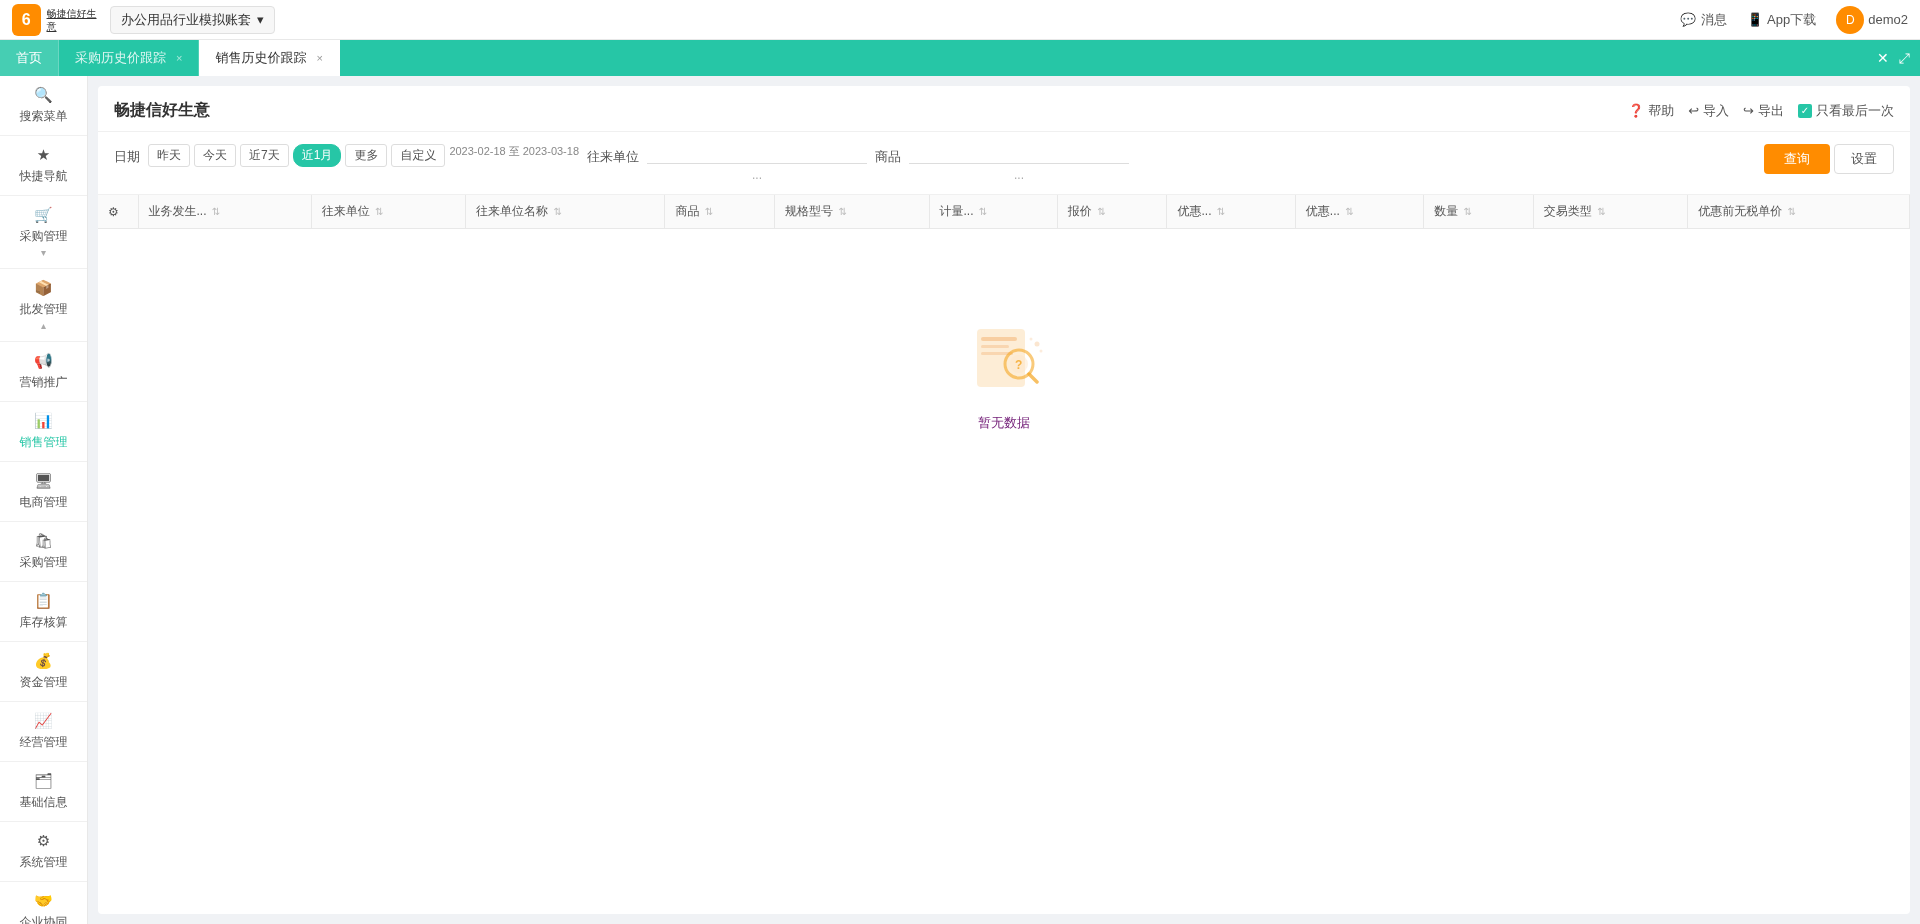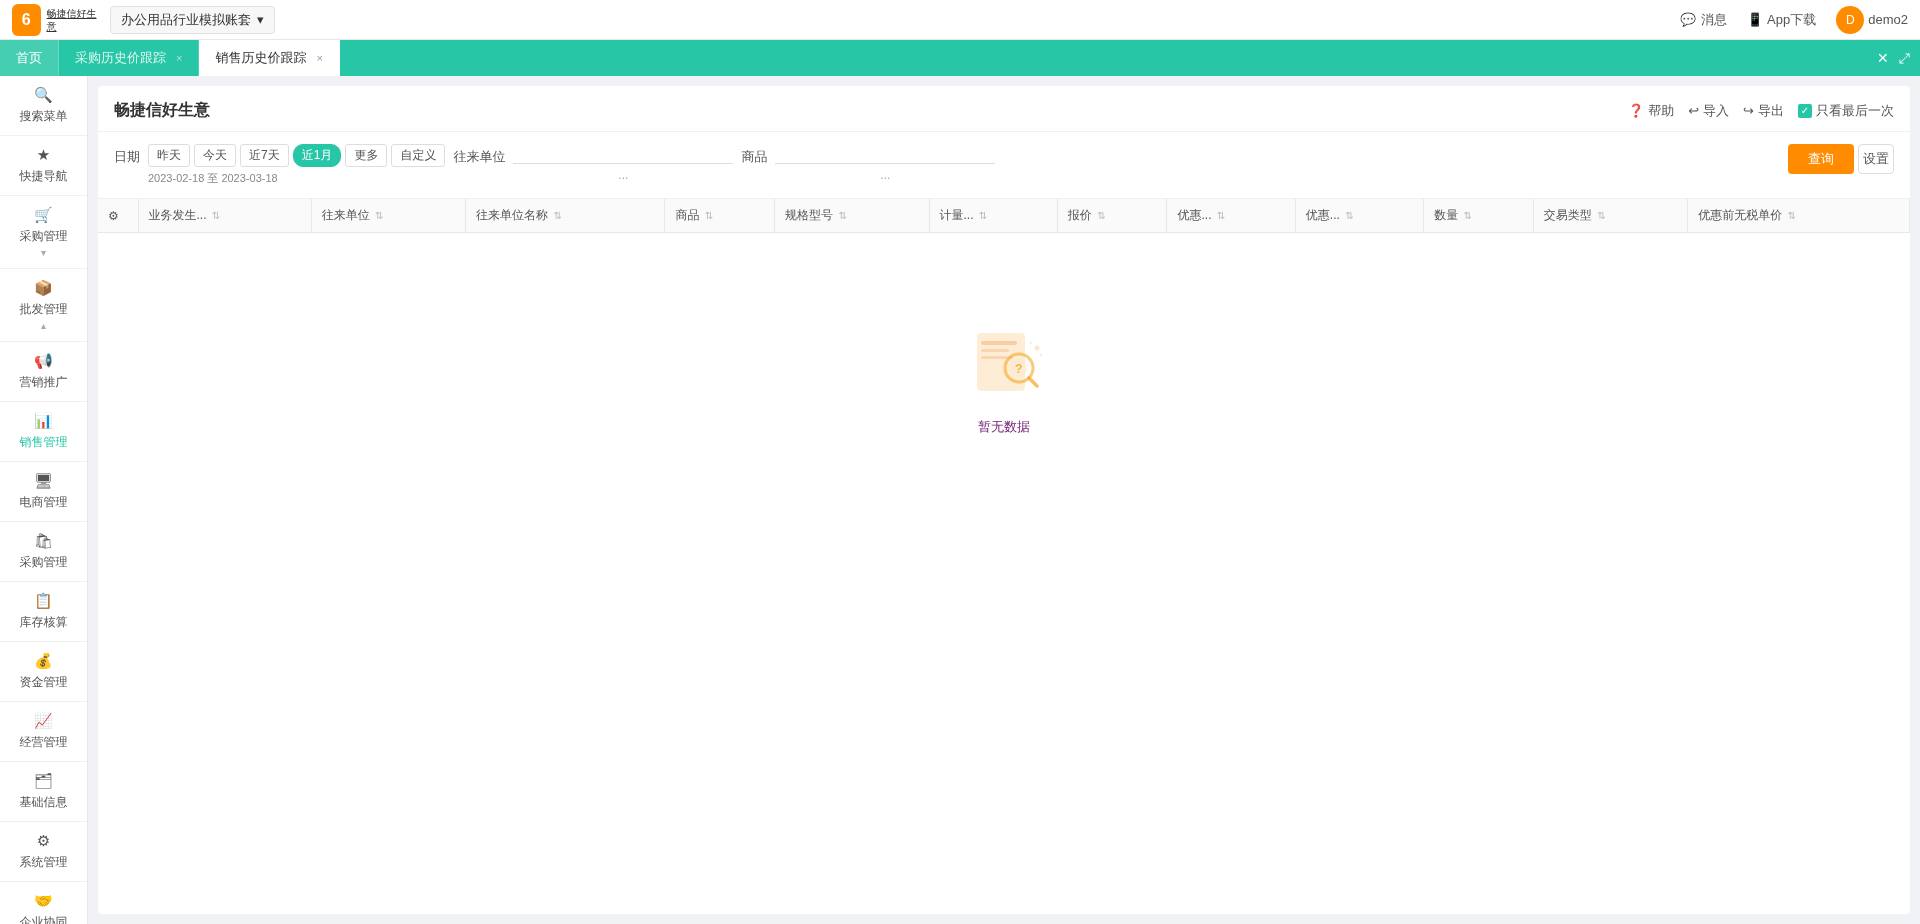--- a/index.html
+++ b/index.html
@@ -234,21 +234,21 @@
       gap: 8px;
     }
     .filter-label {
       font-size: 13px;
       color: #555;
       padding-top: 4px;
       white-space: nowrap;
     }
     .filter-date-options {
       display: flex;
-      flex-direction: column;
+      flex-direction: row;
       gap: 4px;
     }
     .date-buttons {
       display: flex;
       align-items: center;
       gap: 4px;
     }
     .date-btn {
       padding: 2px 8px;
       border: 1px solid #ddd;
@@ -294,21 +294,21 @@
       border-radius: 4px;
       padding: 6px 20px;
       font-size: 13px;
       cursor: pointer;
     }
     .settings-btn {
       background: #fff;
       color: #555;
       border: 1px solid #ddd;
       border-radius: 4px;
-      padding: 5px 4px;
+      padding: 5px 16px;
       font-size: 13px;
       cursor: pointer;
     }
     .filter-btns {
       display: flex;
       flex-direction: row;
       gap: 4px;
       margin-left: auto;
     }
 

